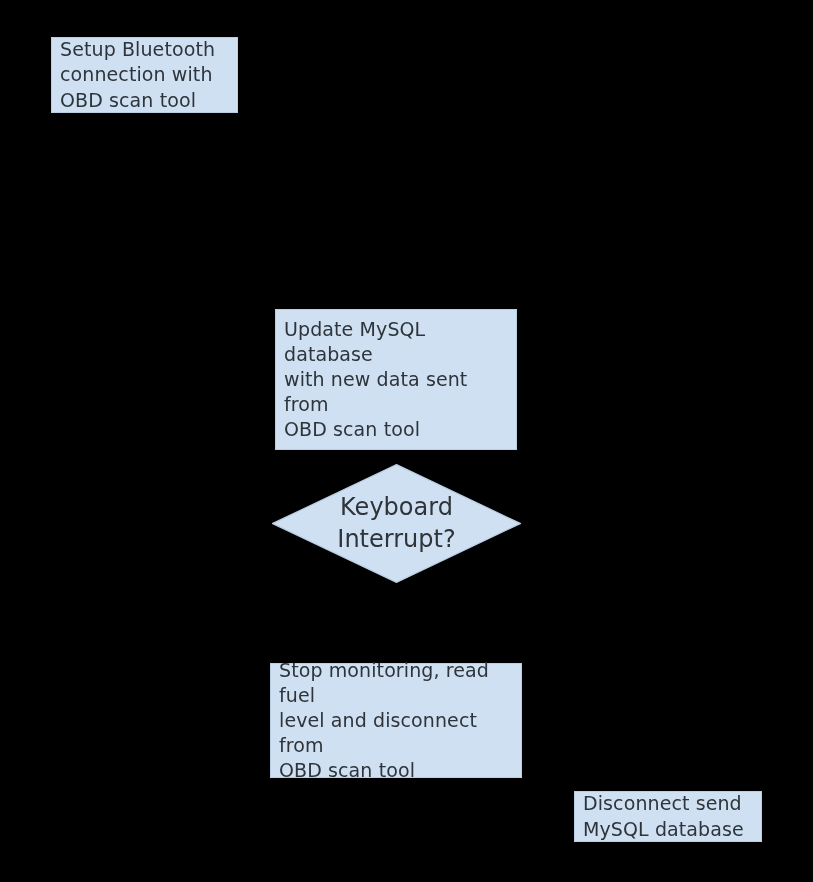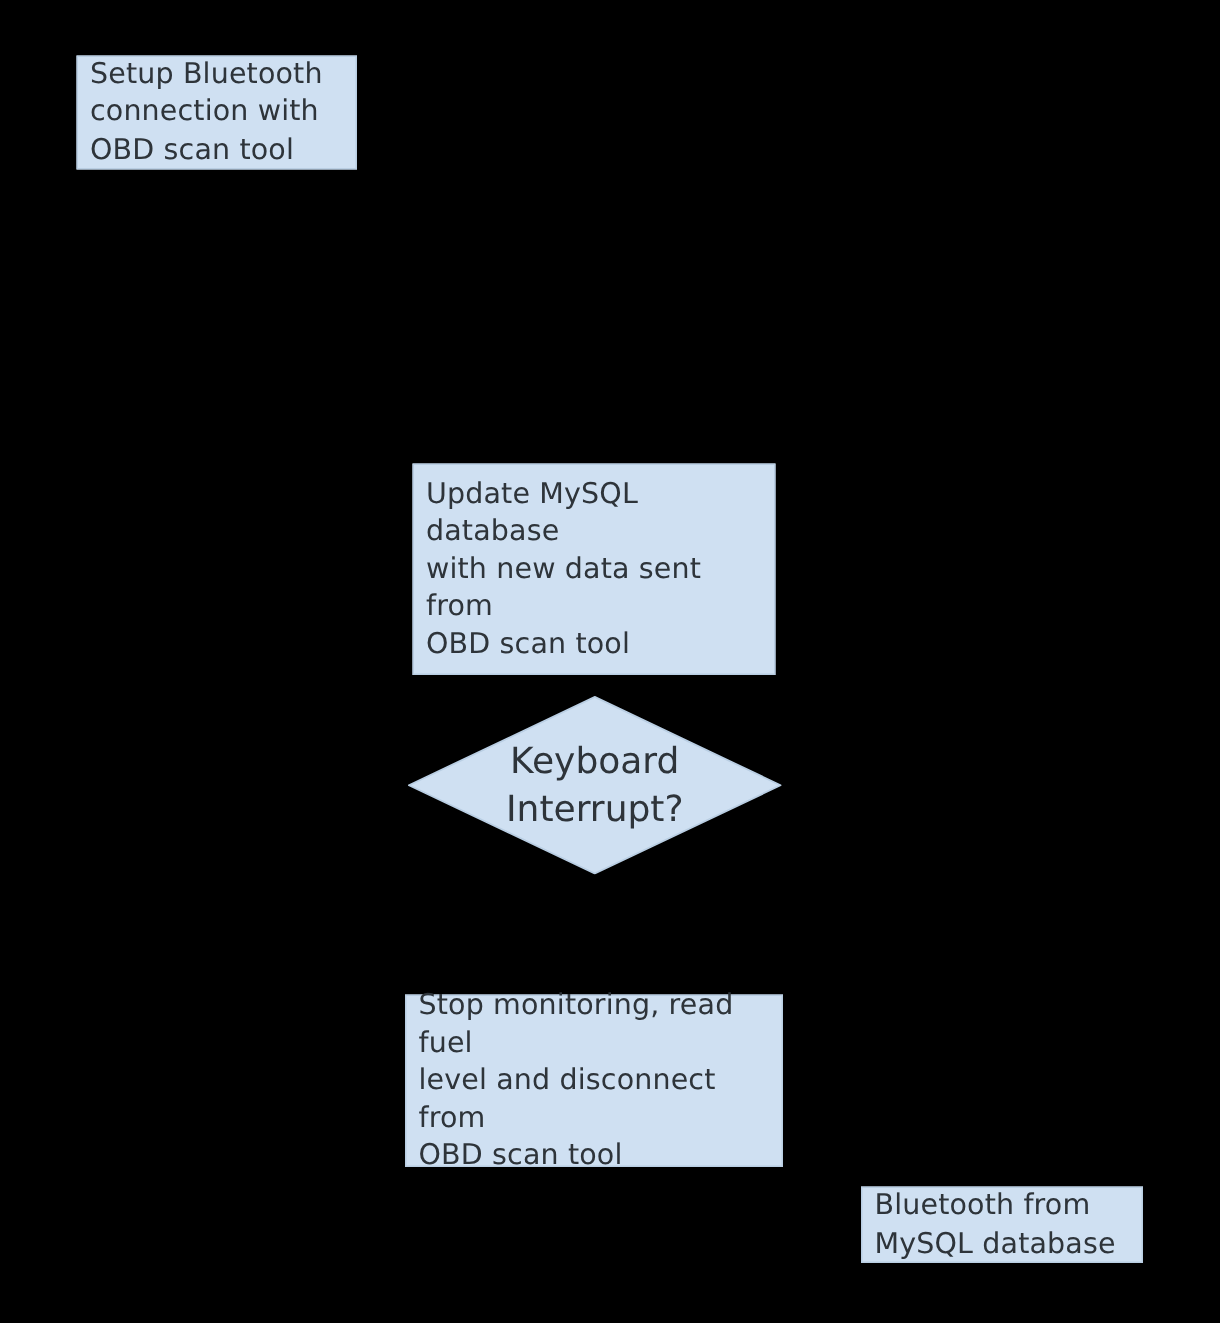--- a/index.html
+++ b/index.html
@@ -99,17 +99,17 @@
   </div>
 
   <div class="node" style="left:270px; top:631px; width:252px; height:115px;margin-top:32px;">
     <span class="label">Stop monitoring, read fuel
 level and disconnect from
 OBD scan tool</span>
   </div>
 
 
   <div class="node" style="left:574px; top:791px; width:188px; height:51px;">
-    <span class="label">Bluetooth from
+    <span class="label">Disconnect send
 MySQL database</span>
   </div>
 
 </div>
 
 </body></html>

